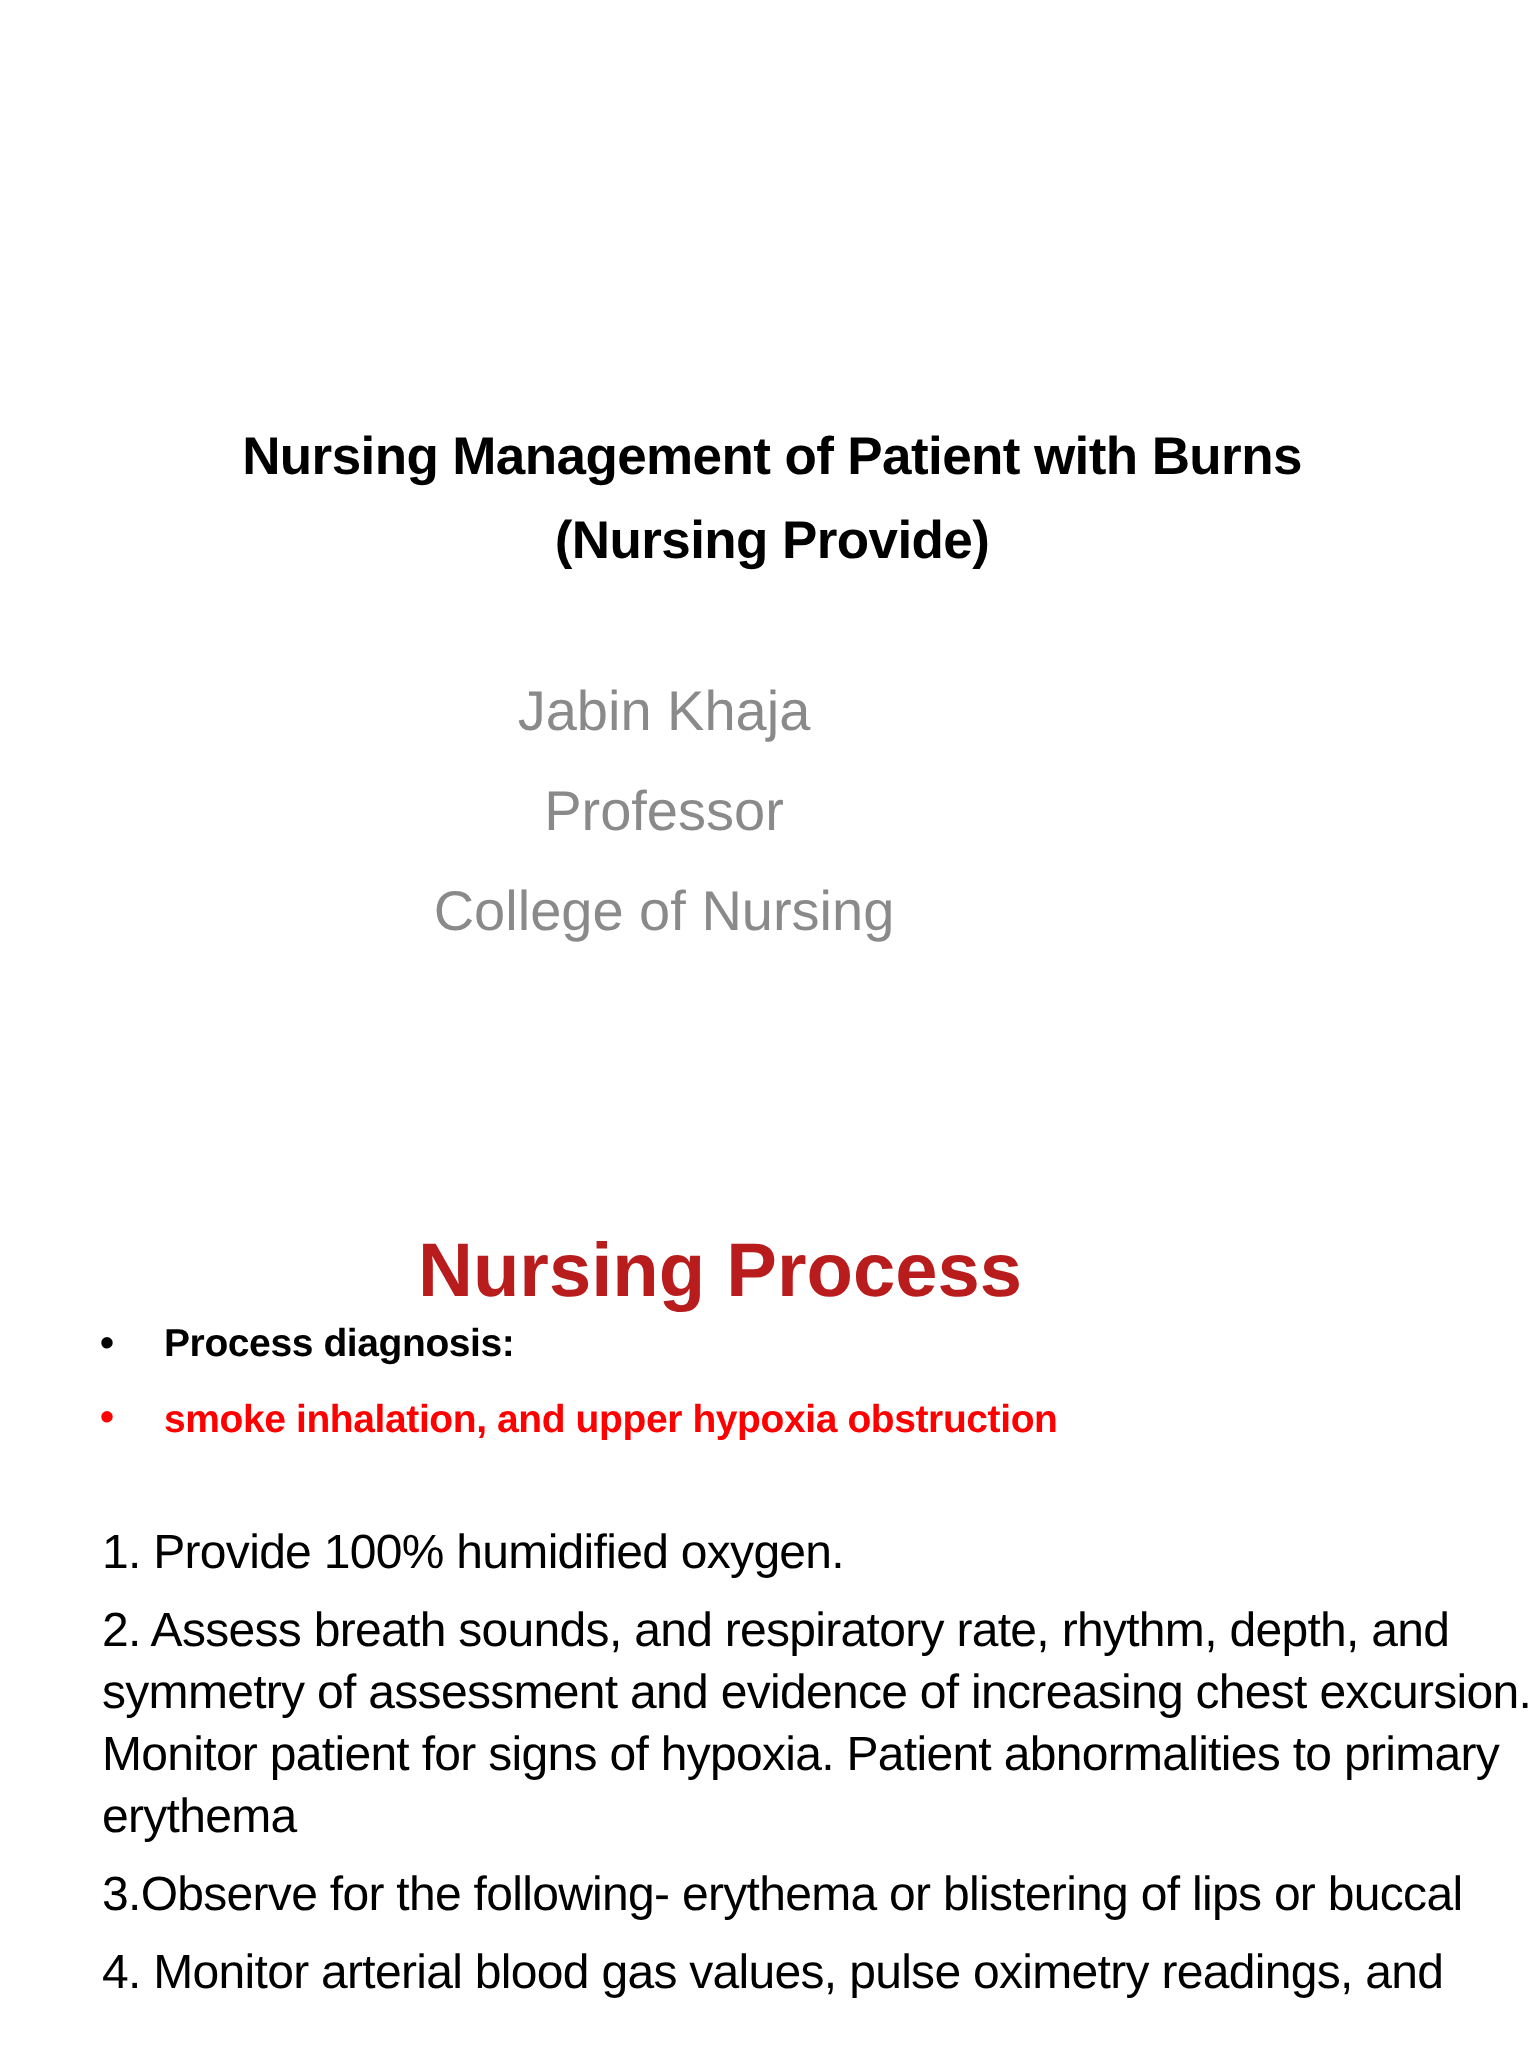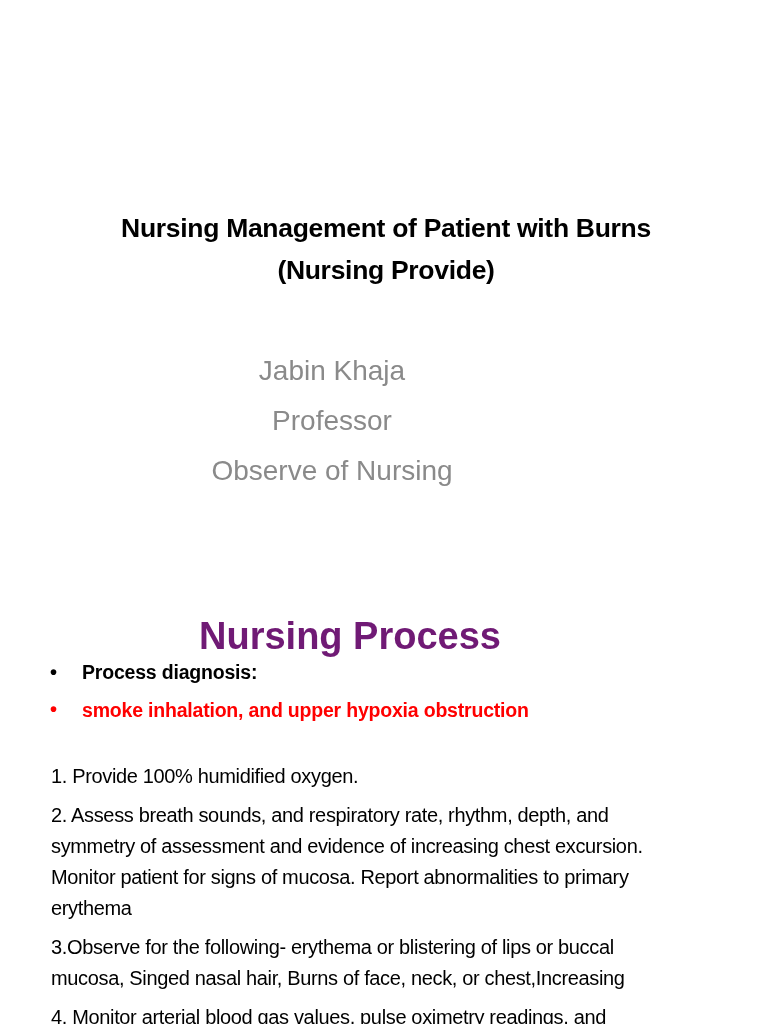--- a/index.html
+++ b/index.html
@@ -28,39 +28,39 @@
       font-weight: bold;
       font-size: 26.5px;
       line-height: 40px;
       letter-spacing: -0.3px;
       color: #000000;
     }
     .slide-title span { display: block; }
     .slide-subtitle {
       position: absolute;
       left: 0;
-      top: 343px;
+      top: 328px;
       width: 660px;
       text-align: center;
       font-size: 28px;
       line-height: 48px;
       color: #8a8a8a;
     }
     .slide-subtitle span { display: block; }
 
     
     .section-heading {
       position: absolute;
-      left: 0;
+      left: 10px;
       top: 608px;
       width: 696px;
       text-align: center;
       font-size: 38px;
       line-height: 50px;
-      color: #701a75;
+      color: #b91c1c;
     }
     .bullets {
       position: absolute;
       left: 44px;
       top: 654px;
       width: 680px;
       list-style: none;
     }
     .bullet-item {
       position: relative;
@@ -80,42 +80,42 @@
     .bullet-item.red { color: #ff0000; }
     .bullet-item.black { color: #000000; }
 
     .body-text {
       position: absolute;
       left: 46px;
       top: 757px;
       width: 690px;
     }
     .para {
-      font-size: 20px;
+      font-size: 24px;
       line-height: 29px;
       margin-bottom: 6px;
       letter-spacing: -0.35px;
       color: #000000;
     }
     .para span { display: block; white-space: nowrap; }
   </style>
 </head>
 <body>
 
 <div class="page">
 
   <section>
     <h1 class="slide-title">
       <span>Nursing Management of Patient with Burns</span>
       <span>(Nursing Provide)</span>
     </h1>
     <div class="slide-subtitle">
       <span>Jabin Khaja</span>
       <span>Professor</span>
-      <span>Observe of Nursing</span>
+      <span>College of Nursing</span>
     </div>
   </section>
 
   <section>
     <h2 class="section-heading">Nursing Process</h2>
 
     <ul class="bullets">
       <li class="bullet-item black">
         <span class="dot">•</span>
         <span>Process diagnosis:</span>
@@ -126,26 +126,25 @@
       </li>
     </ul>
 
     <div class="body-text">
       <p class="para">
         <span>1. Provide 100% humidified oxygen.</span>
       </p>
       <p class="para">
         <span>2. Assess breath sounds, and respiratory rate, rhythm, depth, and</span>
         <span>symmetry of assessment and evidence of increasing chest excursion.</span>
-        <span>Monitor patient for signs of mucosa. Report abnormalities to primary</span>
+        <span>Monitor patient for signs of hypoxia. Patient abnormalities to primary</span>
         <span>erythema</span>
       </p>
       <p class="para">
         <span>3.Observe for the following- erythema or blistering of lips or buccal</span>
-        <span>mucosa, Singed nasal hair, Burns of face, neck, or chest,Increasing</span>
       </p>
       <p class="para">
         <span>4. Monitor arterial blood gas values, pulse oximetry readings, and</span>
       </p>
     </div>
   </section>
 
 </div>
 
 </body></html>

